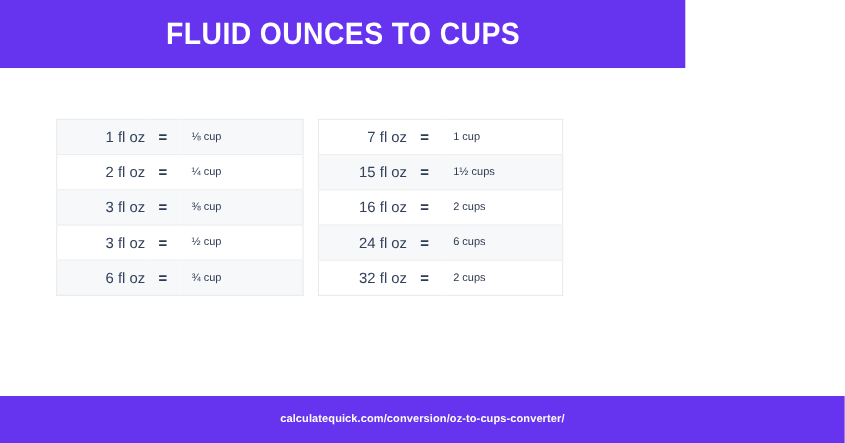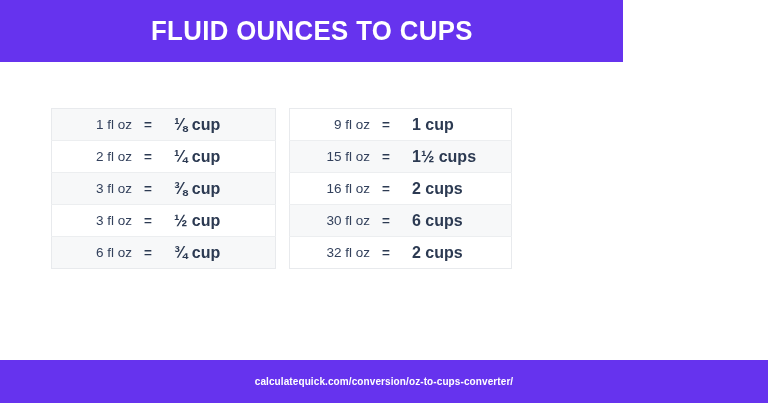--- a/index.html
+++ b/index.html
@@ -93,23 +93,23 @@
     text-align: center;
     font-size: 13.5px;
     color: #2c3a52;
     font-weight: bold;
     width: 24px;
     padding: 0 4px;
   }
   .cell-result {
     text-align: left;
     padding: 0 8px 0 10px;
-    font-size: 16px;
+    font-size: 10px;
     color: #2c3a52;
-    font-weight: bold;
+    font-weight: normal;
     white-space: nowrap;
   }
 
   
   .footer-bar {
     position: absolute;
     left: 0;
     top: 360px;
     width: 768px;
     height: 43px;
@@ -163,36 +163,36 @@
           <td class="cell-amount">6 fl oz</td>
           <td class="cell-eq">=</td>
           <td class="cell-result">¾ cup</td>
         </tr>
       </tbody>
     </table>
 
     <table class="conv-table right-table">
       <tbody>
         <tr class="conv-row">
-          <td class="cell-amount">9 fl oz</td>
+          <td class="cell-amount">7 fl oz</td>
           <td class="cell-eq">=</td>
           <td class="cell-result">1 cup</td>
         </tr>
         <tr class="conv-row shaded">
           <td class="cell-amount">15 fl oz</td>
           <td class="cell-eq">=</td>
           <td class="cell-result">1½ cups</td>
         </tr>
         <tr class="conv-row">
           <td class="cell-amount">16 fl oz</td>
           <td class="cell-eq">=</td>
           <td class="cell-result">2 cups</td>
         </tr>
         <tr class="conv-row shaded">
-          <td class="cell-amount">30 fl oz</td>
+          <td class="cell-amount">24 fl oz</td>
           <td class="cell-eq">=</td>
           <td class="cell-result">6 cups</td>
         </tr>
         <tr class="conv-row">
           <td class="cell-amount">32 fl oz</td>
           <td class="cell-eq">=</td>
           <td class="cell-result">2 cups</td>
         </tr>
       </tbody>
     </table>

